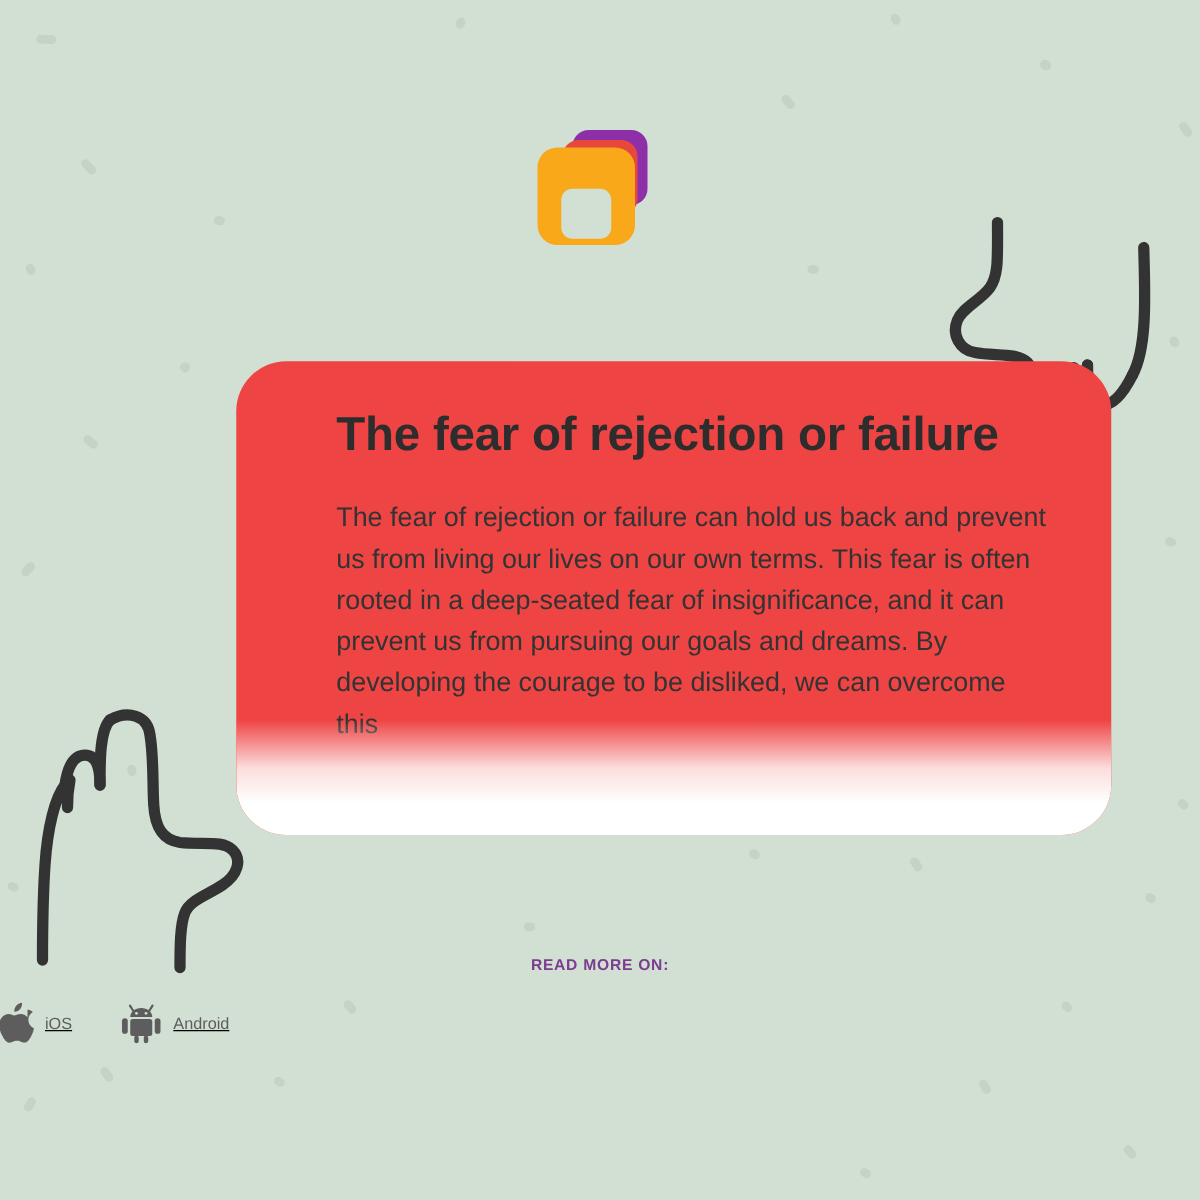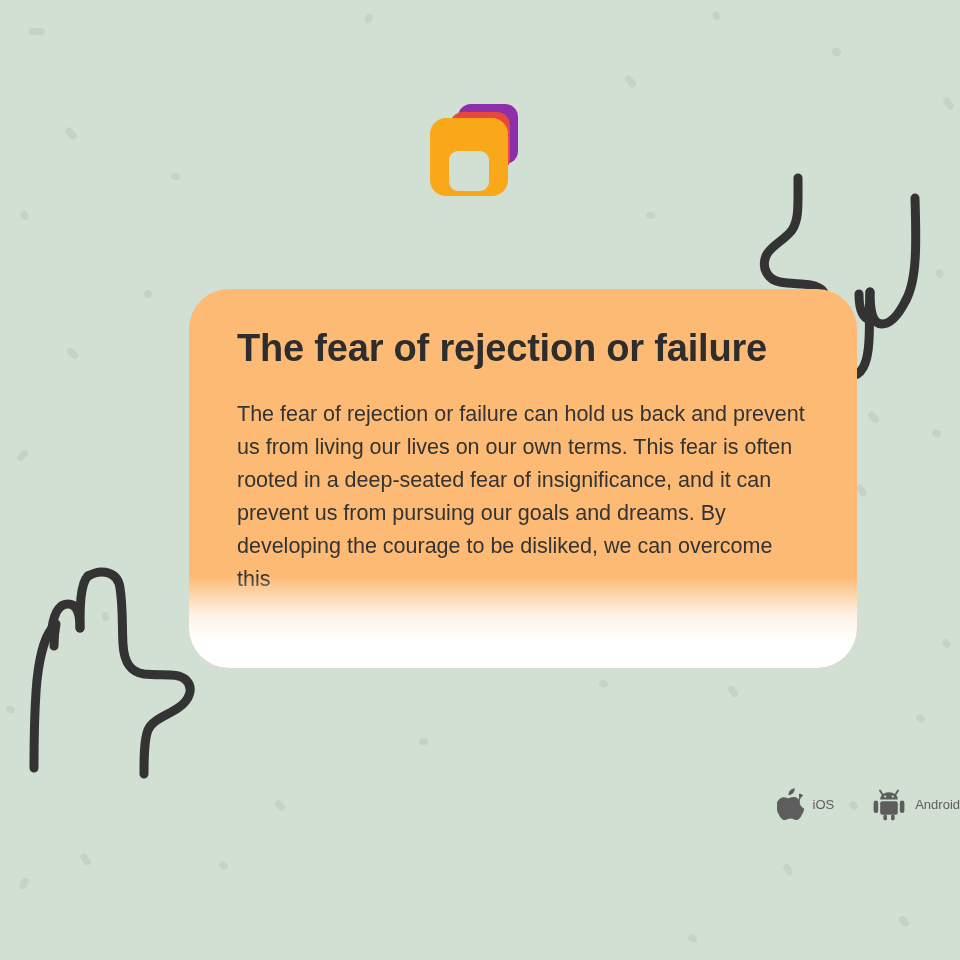--- a/index.html
+++ b/index.html
@@ -77,23 +77,24 @@
     border-radius: 9px;
   }
 
   
   .idea-card {
     position: absolute;
     left: 189px;
     top: 289px;
     width: 668px;
     height: 379px;
-    background: #fdba74;
+    background: #ef4444;
     border-radius: 40px;
     overflow: hidden;
+    padding-left: 32px;
   }
   .card-inner {
     padding: 34px 48px 0 48px;
   }
   .card-title {
     margin: 0;
     font-size: 38px;
     line-height: 50px;
     font-weight: bold;
     color: #2d2d2d;
@@ -136,23 +137,24 @@
     color: #2f2f2f;
     letter-spacing: -0.3px;
   }
   .wordmark .ds-name { font-weight: bold; }
   .wordmark .ds-dot  { color: #8d2fa8; font-weight: bold; }
   .wordmark .ds-tld  { font-weight: normal; color: #3a3a3a; }
 
   .stores {
     margin-top: 23px;
     display: flex;
-    justify-content: flex-end;
+    justify-content: flex-start;
     align-items: center;
     gap: 38px;
+    text-decoration: underline;
   }
   .store {
     display: flex;
     align-items: center;
     gap: 9px;
   }
   .store-label {
     font-size: 13px;
     color: #5d5d5d;
   }
@@ -228,20 +230,21 @@
 
   <div class="idea-card">
     <div class="card-inner">
       <h1 class="card-title">The fear of rejection or failure</h1>
       <p class="card-body">The fear of rejection or failure can hold us back and prevent us from living our lives on our own terms. This fear is often rooted in a deep-seated fear of insignificance, and it can prevent us from pursuing our goals and dreams. By developing the courage to be disliked, we can overcome this</p>
     </div>
     <div class="card-fade"></div>
   </div>
 
   <div class="footer">
+    <div class="read-more-label">READ MORE ON:</div>
 
 
     <div class="stores">
       <div class="store">
         <span>
           <svg width="27" height="33" viewBox="0 0 27 33" fill="#5d5d5d">
             <path d="M17.6 0.2c-1.6.1-3.5 1.1-4.6 2.4-1 1.2-1.8 3-1.5 4.7 1.8.1 3.6-.9 4.7-2.2 1-1.3 1.7-3 1.4-4.9z"></path>
             <path d="M22.3 11.7c-2-2.5-4.8-2.6-5.6-2.6-2.4 0-3.9 1.2-5 1.2-1.1 0-2.5-1.1-4.4-1.1C4.5 9.2 1.4 11.3.3 14.6c-1 3.2-.6 7.4 1.5 11.4 1.5 2.9 3.5 6.2 6.1 6.1 2.4-.1 3.1-1.5 6-1.5s3.5 1.5 6 1.4c2.6 0 4.2-2.9 5.7-5.9 1-2 1.4-3.1 2.2-5.4-5.7-2.1-6.6-10-1.2-13.1-1.3-1.6-3.1-1.9-4.3-1.9z" transform="translate(-0.3 0)"></path>
           </svg>
         </span>

